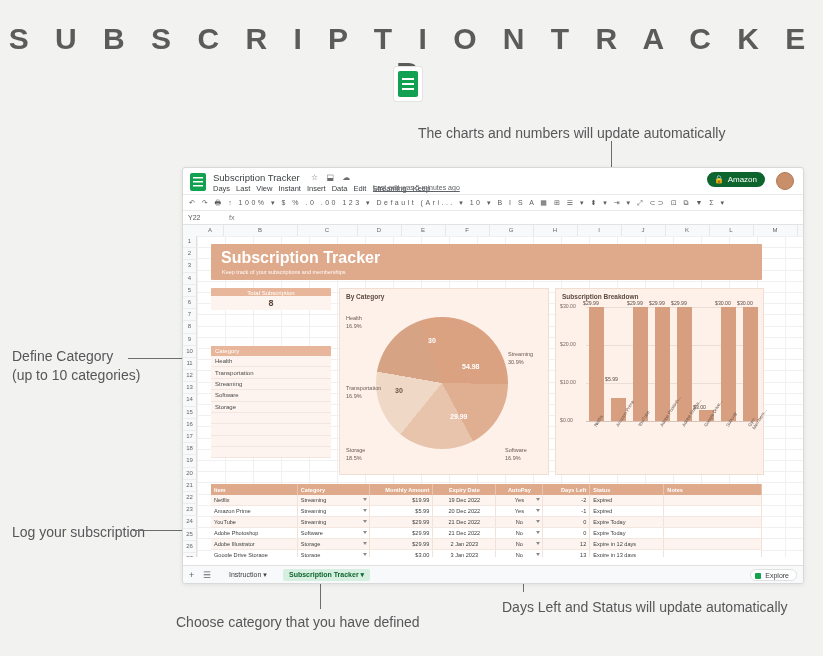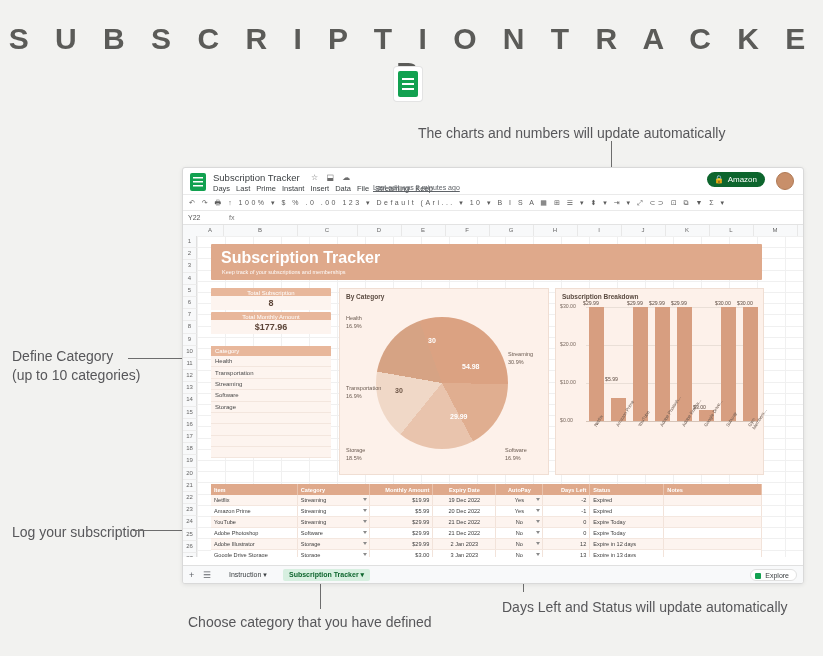--- a/index.html
+++ b/index.html
@@ -159,36 +159,36 @@
 <div class="callout" style="left:418px;top:124px;width:310px;">The charts and numbers will update automatically</div>
 <div class="cl-line" style="left:611px;top:141px;width:1px;height:135px;"></div>
 
 <div class="callout" style="left:12px;top:347px;width:150px;">Define Category<br>(up to 10 categories)</div>
 <div class="cl-line" style="left:128px;top:358px;width:140px;height:1px;"></div>
 <div class="cl-line" style="left:267px;top:277px;width:1px;height:82px;"></div>
 
 <div class="callout" style="left:12px;top:523px;width:160px;">Log your subscription</div>
 <div class="cl-line" style="left:133px;top:530px;width:100px;height:1px;"></div>
 
-<div class="callout" style="left:188px;top:613px;width:260px;">Choose category that you have defined</div>
+<div class="callout" style="left:176px;top:613px;width:260px;">Choose category that you have defined</div>
 <div class="cl-line" style="left:320px;top:497px;width:1px;height:112px;"></div>
 
 <div class="callout" style="left:502px;top:598px;width:290px;">Days Left and Status will update automatically</div>
 <div class="cl-line" style="left:523px;top:512px;width:1px;height:80px;"></div>
 <div class="cl-line" style="left:565px;top:477px;width:1px;height:72px;"></div>
 <div class="cl-line" style="left:523px;top:548px;width:43px;height:1px;"></div>
 
 <div class="sheet">
 
   <div class="gs-topbar">
     <div class="gs-logo"></div>
     <div class="doc-title">Subscription Tracker</div>
     <div class="title-icons">☆ ⬓ ☁</div>
     <div class="menubar">
-      <span>Days</span><span>Last</span><span>Prime</span><span>Instant</span><span>Insert</span><span>Data</span><span>File</span><span>Streaming</span><span>Keep</span>
+      <span>Days</span><span>Last</span><span>View</span><span>Instant</span><span>Insert</span><span>Data</span><span>Edit</span><span>Streaming</span><span>Keep</span>
     </div>
     <div class="lastedit">Last edit was 5 minutes ago</div>
     <div class="cmt-icon"></div>
     <div class="share-btn"><span class="lk">🔒</span><span>Amazon</span></div>
     <div class="avatar"></div>
   </div>
 
   <div class="gs-toolbar">
     <div class="tb" style="left:6px;">↶ ↷ 🖶 ↑ 100% ▾  $ % .0 .00 123 ▾   Default (Ari... ▾   10 ▾   B I S A ▦ ⊞ ☰ ▾  ⬍ ▾ ⇥ ▾ ⤢ ⊂⊃ ⊡ ⧉ ▼ Σ ▾</div>
   </div>
@@ -249,24 +249,20 @@
 
       <div class="banner">
         <h1>Subscription Tracker</h1>
         <p>Keep track of your subscriptions and memberships</p>
       </div>
 
       <div class="statbox" style="top:52px;">
         <div class="statlbl">Total Subscription</div>
         <div class="statval">8</div>
       </div>
-      <div class="statbox" style="top:76px;">
-        <div class="statlbl">Total Monthly Amount</div>
-        <div class="statval">$177.96</div>
-      </div>
 
       <div class="catbox">
         <div class="ch">Category</div>
         <div class="ci">Health</div>
         <div class="ci">Transportation</div>
         <div class="ci">Streaming</div>
         <div class="ci">Software</div>
         <div class="ci">Storage</div>
         <div class="ci">&nbsp;</div>
         <div class="ci">&nbsp;</div>

